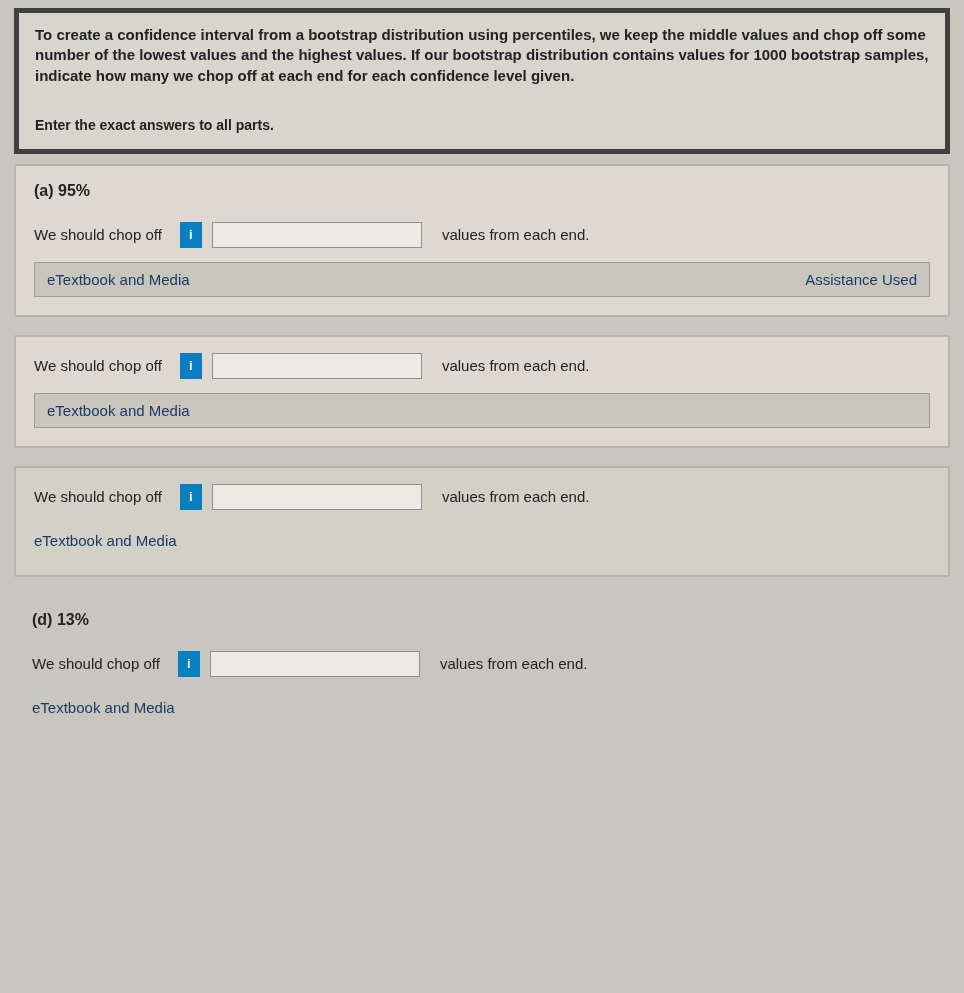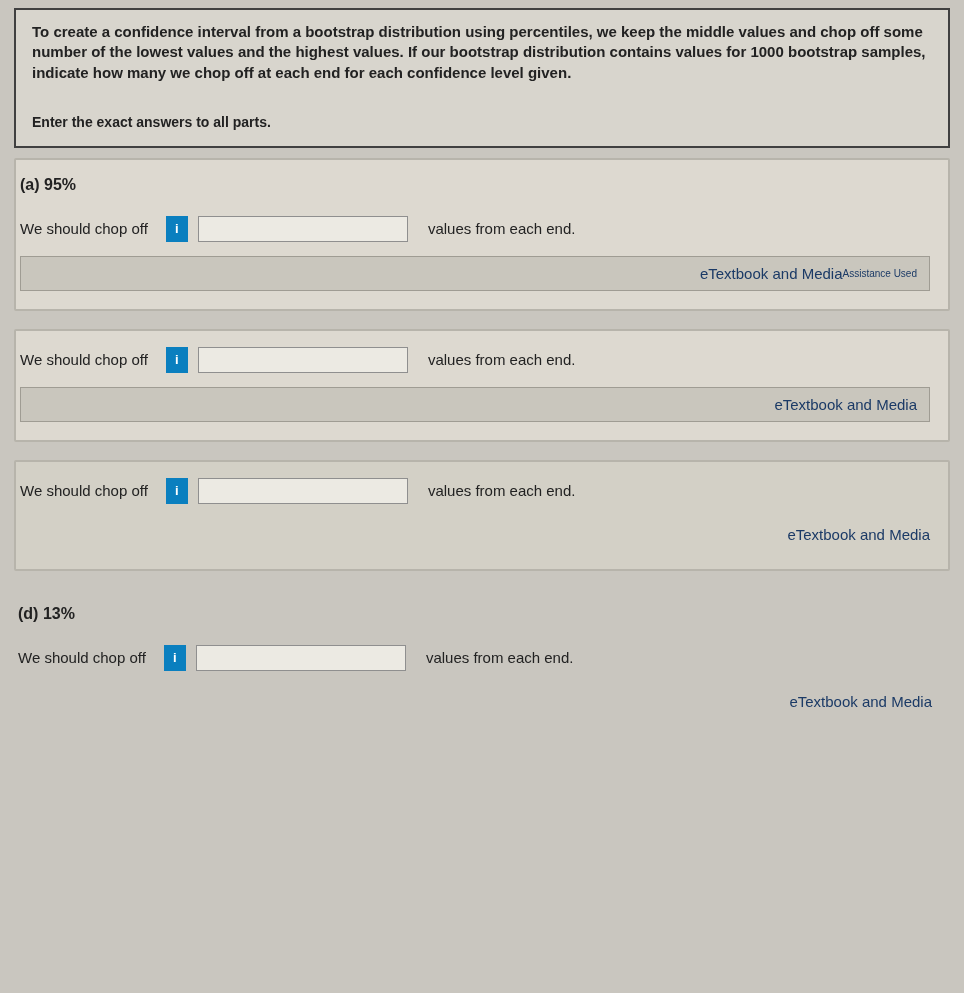--- a/index.html
+++ b/index.html
@@ -8,40 +8,40 @@
     background: #c9c6bf;
     width: 964px;
     height: 993px;
     overflow: hidden;
     color: #2a2a2a;
   }
   .page {
     padding: 8px 14px;
   }
   .intro {
-    border: 2px solid #404040;
+    border: 5px solid #404040;
     background: #d8d5cd;
     padding: 12px 16px 14px 16px;
     margin-bottom: 10px;
   }
   .intro p {
     font-size: 15px;
     line-height: 1.35;
     font-weight: 600;
     color: #222;
   }
   .intro p.sub {
     margin-top: 30px;
     font-size: 14px;
   }
   .part {
     border: 2px solid #b7b4ab;
     background: #ddd9d0;
     border-radius: 2px;
-    padding: 16px 18px 18px 4px;
+    padding: 16px 18px 18px 18px;
     margin-bottom: 18px;
     position: relative;
   }
   .part-label {
     font-size: 16px;
     font-weight: 700;
     color: #222;
     margin-bottom: 22px;
   }
   .chop-row {
@@ -80,26 +80,27 @@
   .chop-row .tail {
     margin-left: 10px;
   }
   .etextbook-bar {
     background: #c9c6bd;
     border: 1px solid #9f9c93;
     padding: 8px 12px;
     font-size: 15px;
     color: #1b3a66;
     display: flex;
-    justify-content: flex-end;
+    justify-content: space-between;
     align-items: center;
+    gap: 38px;
   }
   .etextbook-bar .right {
     color: #1b3a66;
-    font-size: 10px;
+    font-size: 15px;
   }
   .part-c, .part-d {
     background: #d3d0c6;
   }
 </style>
 </head>
 <body>
 
 <div class="page">
 

